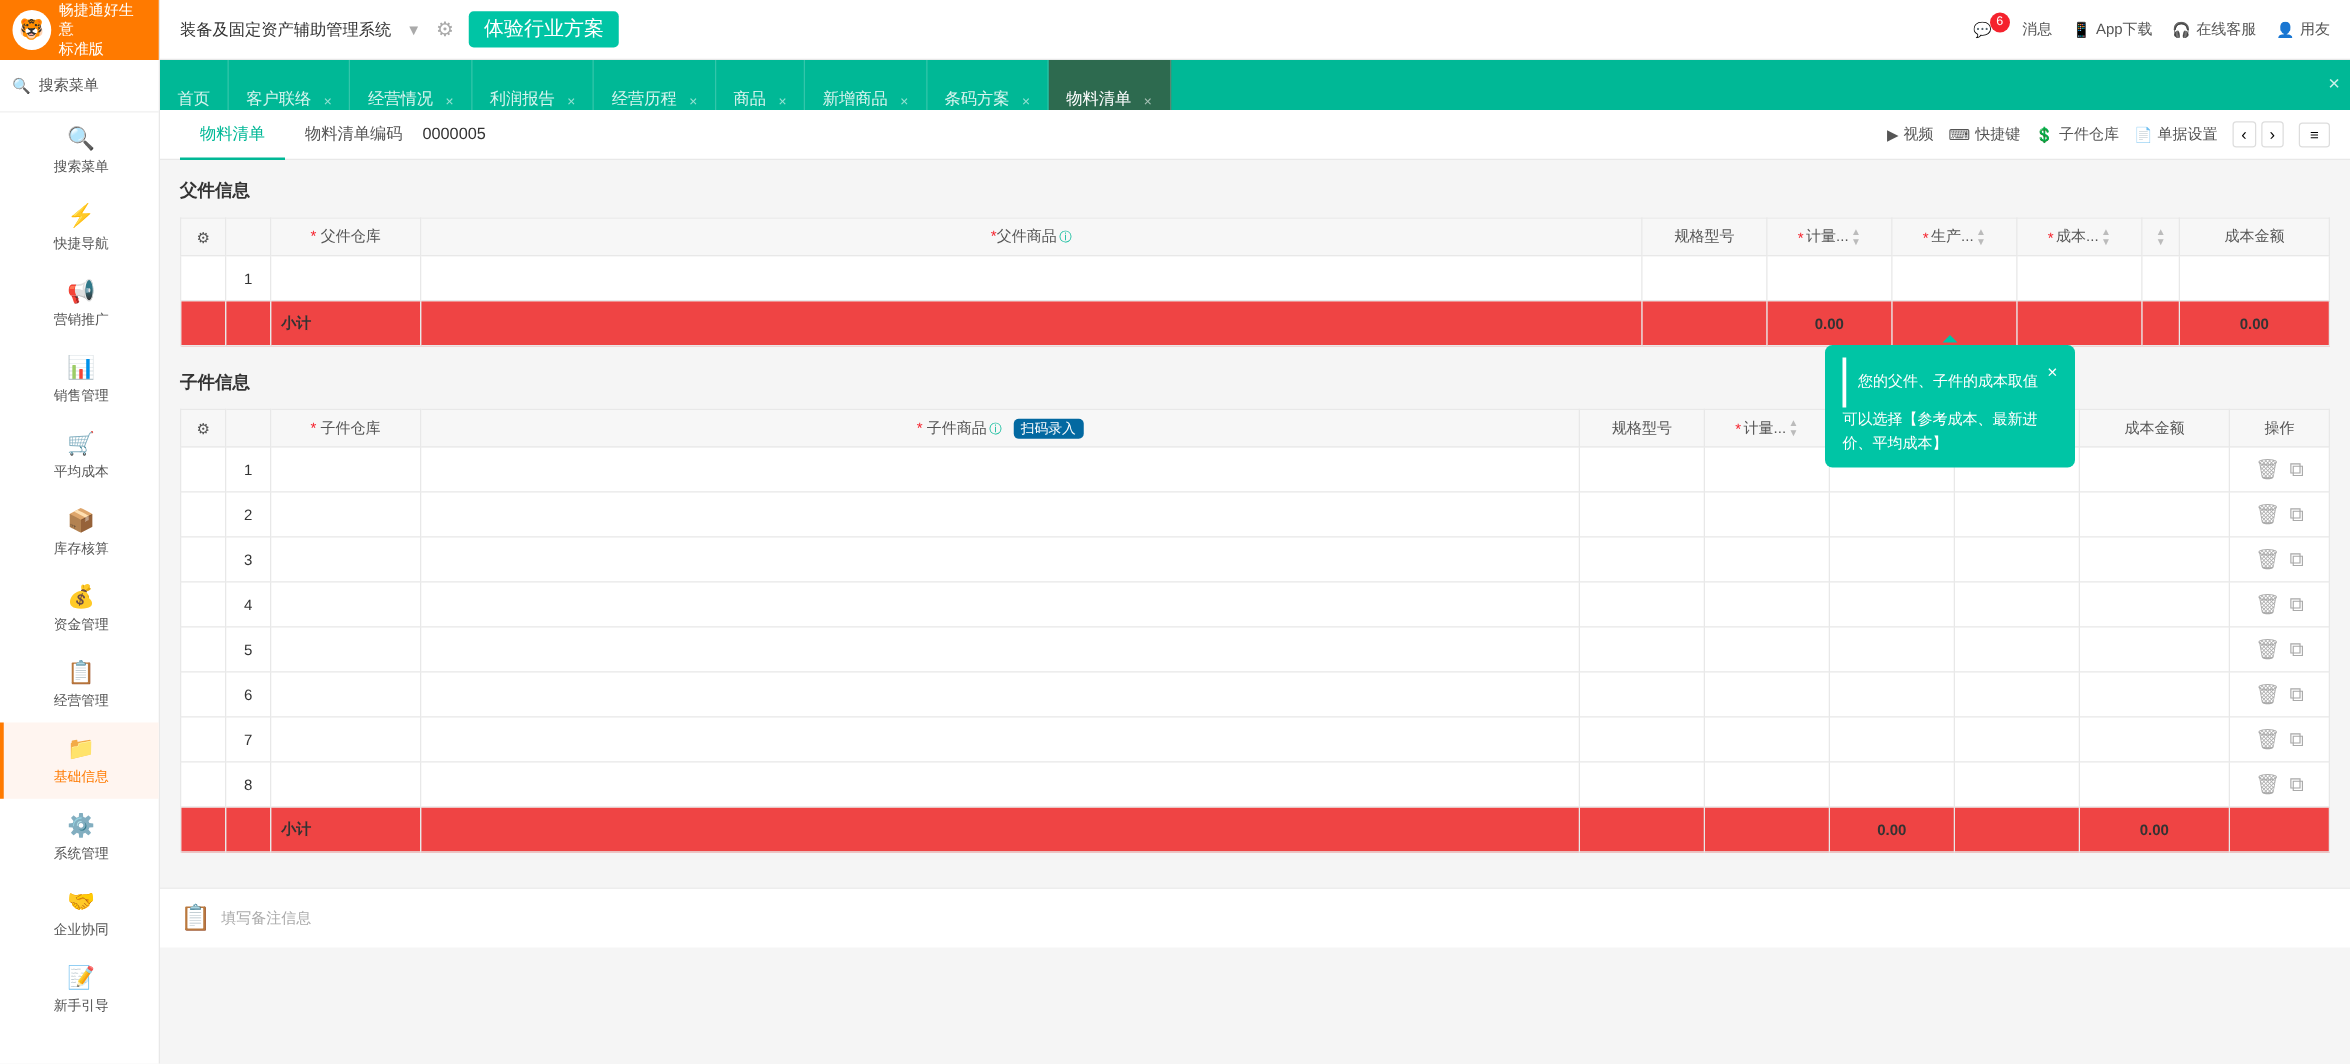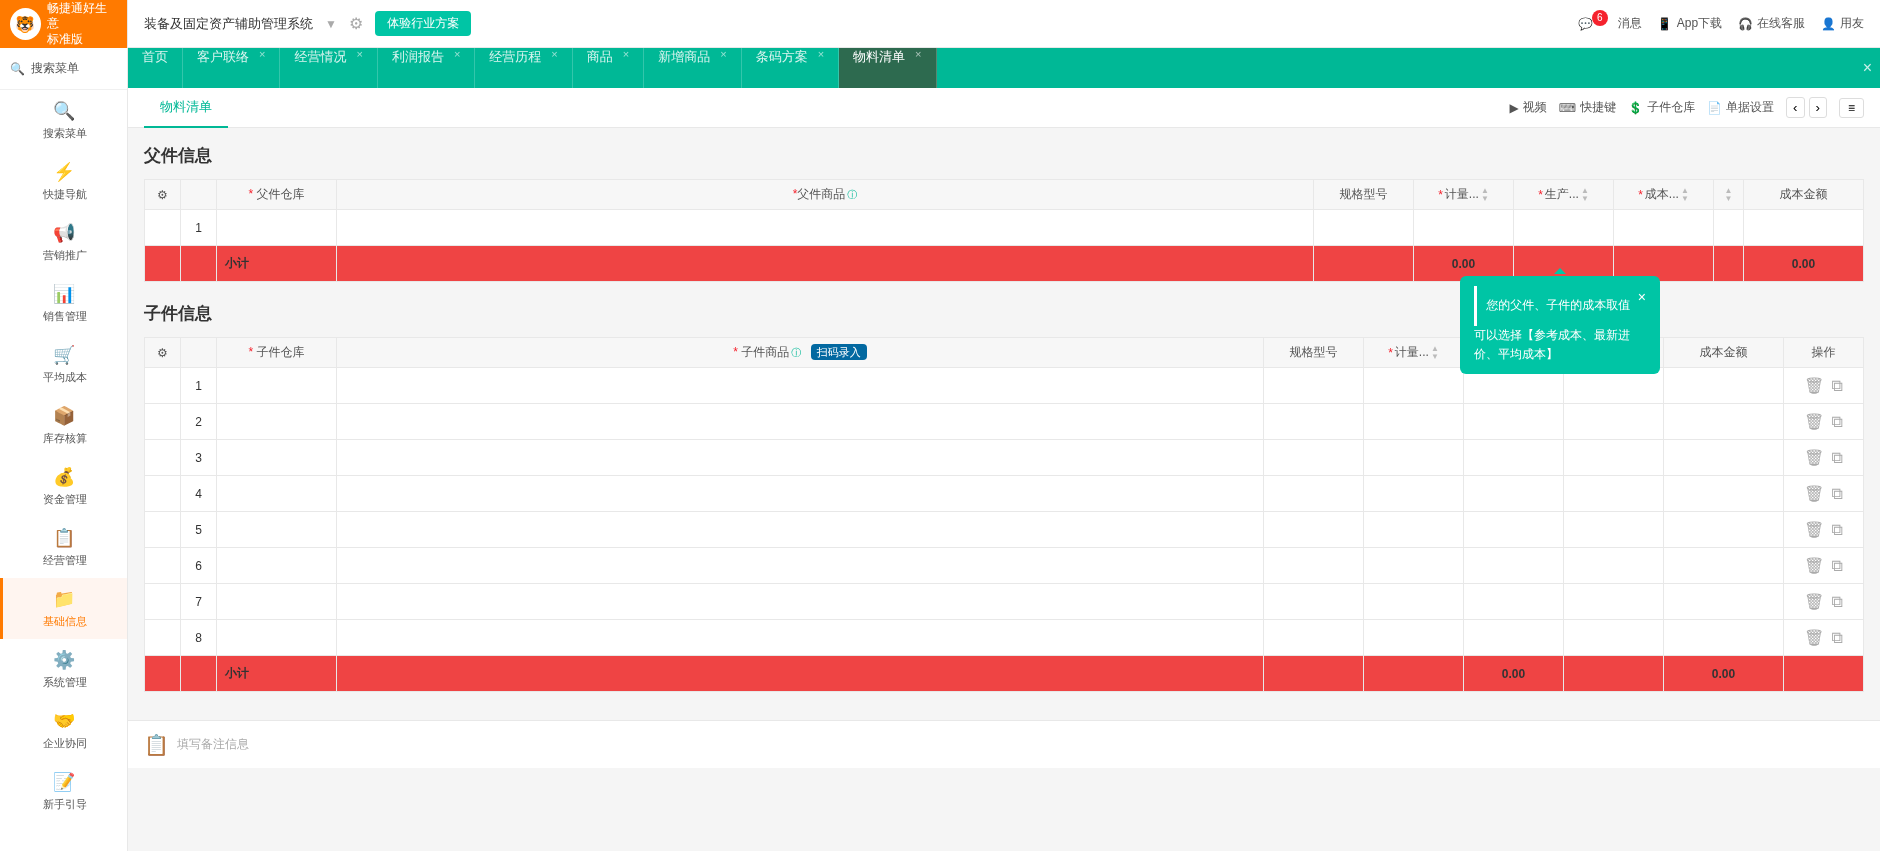--- a/index.html
+++ b/index.html
@@ -99,21 +99,21 @@
       color: #333;
       font-size: 13px;
     }
     .header-btn {
       background: #00c5a5;
       color: #fff;
       border: none;
       border-radius: 4px;
       padding: 4px 12px;
       cursor: pointer;
-      font-size: 12px;
+      font-size: 16px;
     }
     .header-right {
       display: flex;
       align-items: center;
       gap: 16px;
       color: #555;
       font-size: 12px;
     }
     .header-right-item {
       display: flex;
@@ -142,21 +142,21 @@
       display: flex;
       align-items: center;
       flex-shrink: 0;
       height: 40px;
       overflow: hidden;
     }
     .nav-tab {
       padding: 0 14px;
       height: 40px;
       display: flex;
-      align-items: flex-start;
+      align-items: flex-end;
       gap: 6px;
       color: rgba(255,255,255,0.85);
       cursor: pointer;
       font-size: 13px;
       white-space: nowrap;
       border-right: 1px solid rgba(255,255,255,0.2);
     }
     .nav-tab.active {
       background: #2d6a4f;
       color: #fff;
@@ -227,21 +227,21 @@
       color: #555;
     }
 
     
     .content {
       padding: 12px 16px;
     }
 
     
     .section-title {
-      font-size: 17px;
+      font-size: 14px;
       font-weight: bold;
       color: #333;
       margin-bottom: 8px;
       padding: 4px 0;
     }
 
     
     .data-table {
       width: 100%;
       border-collapse: collapse;
@@ -499,20 +499,24 @@
       <div class="nav-tab active">
         <span>物料清单</span>
         <span class="nav-tab-close">×</span>
       </div>
       <div class="nav-tabs-end">×</div>
     </div>
 
   <div class="sub-tabs">
     <div class="sub-tab active">
       <span>物料清单</span>
+    </div>
+    <div class="sub-tab">
+      <span>物料清单编码</span>
+      <span class="sub-tab-code">0000005</span>
     </div>
     <div class="sub-tabs-right">
       <div class="sub-tabs-right-item">
         <span>▶</span>
         <span>视频</span>
       </div>
       <div class="sub-tabs-right-item">
         <span>⌨</span>
         <span>快捷键</span>
       </div>

